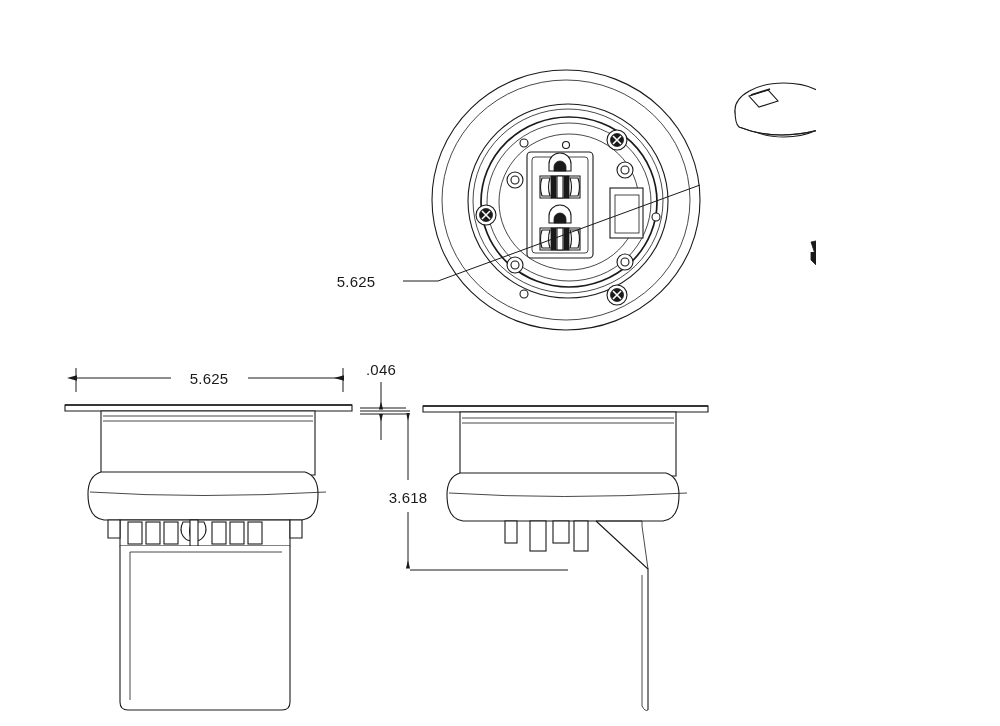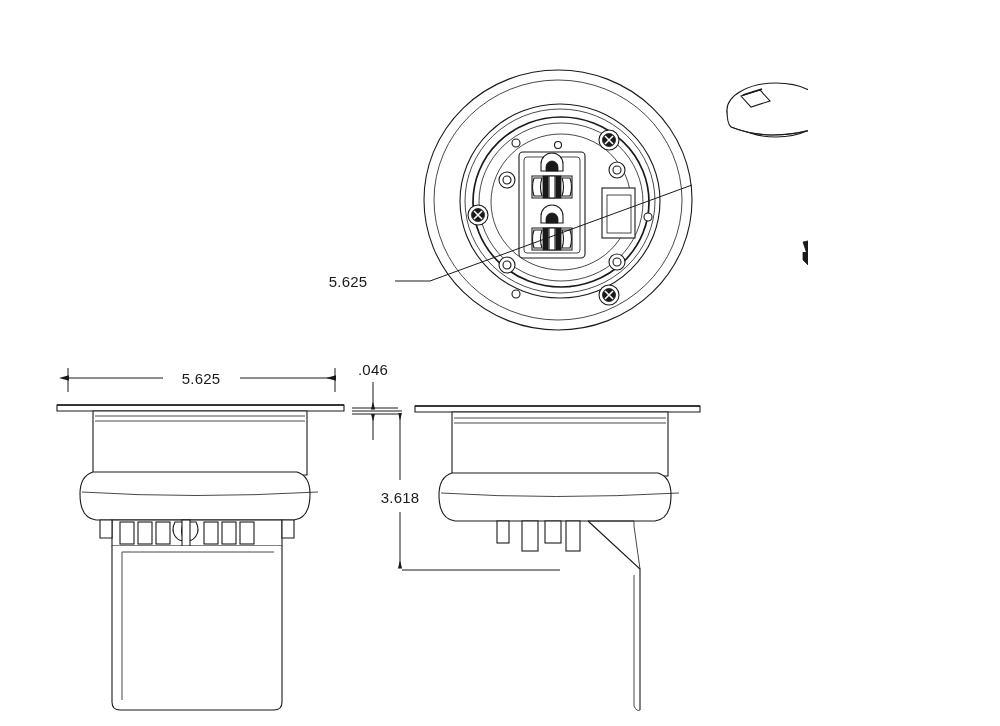--- a/index.html
+++ b/index.html
@@ -10,20 +10,21 @@
   }
   body {
     font-family: "Liberation Sans", sans-serif;
   }
   #sheet {
     position: relative;
     width: 808px;
     height: 726px;
     background: #ffffff;
     overflow: hidden;
+    margin-left: 8px;
   }
   #sheet svg {
     display: block;
     width: 1000px;
     height: 726px;
   }
   .ln    { fill: none; stroke: #1a1a1a; stroke-width: 1.1; }
   .ln-t  { fill: none; stroke: #1a1a1a; stroke-width: 0.8; }
   .ln-h  { fill: none; stroke: #1a1a1a; stroke-width: 1.7; }
   .ln-d  { fill: none; stroke: #1a1a1a; stroke-width: 1.0; }

